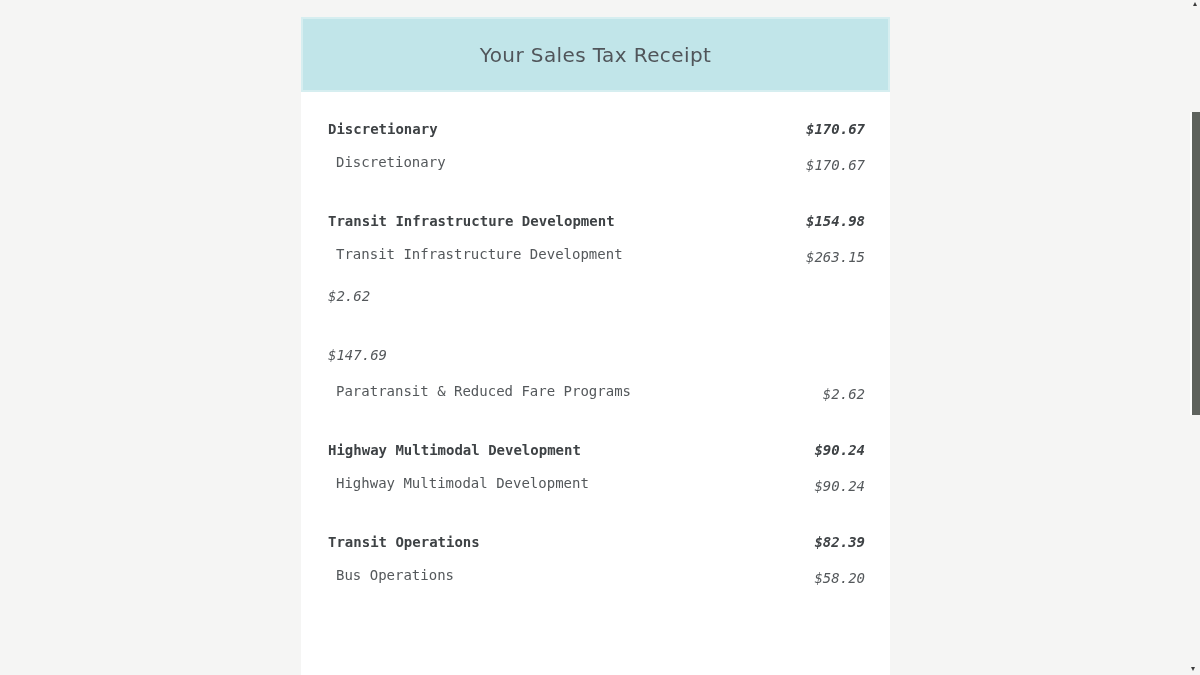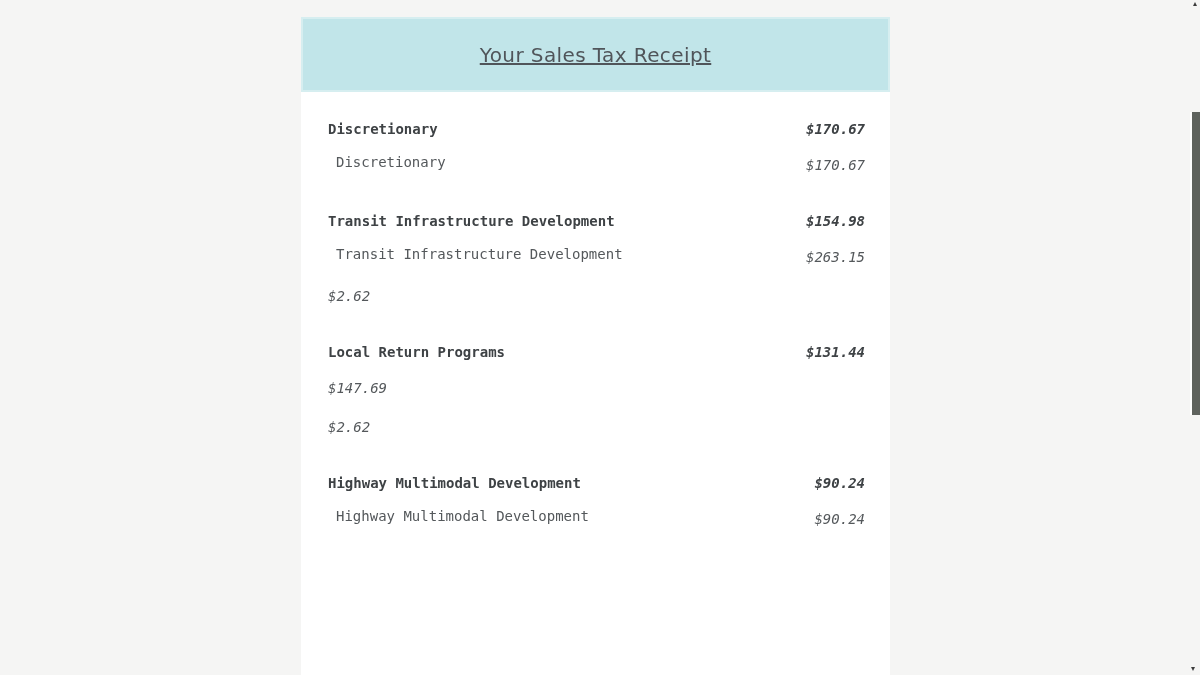--- a/index.html
+++ b/index.html
@@ -9,21 +9,21 @@
   .card {
     position:absolute; left:301px; top:17px; width:589px; height:700px;
     background:#ffffff;
   }
   .banner {
     height:75px; display:flex; align-items:center; justify-content:center;
     border:2px solid rgba(255,255,255,0.35);
   }
   .banner-title {
     font-family:"DejaVu Sans", sans-serif; font-size:20px; font-weight:500;
-    color:#50555a; letter-spacing:0.4px;text-decoration:underline;
+    color:#50555a; letter-spacing:0.4px;
   }
   .content { padding:28px 25px 30px 27px; }
 
   .group { margin-bottom:40px; }
   .row { display:flex; justify-content:space-between; align-items:flex-start;
          height:19px; line-height:19px; font-size:14px; }
   .row.header { font-weight:bold; color:#3e4245; margin-bottom:14px; }
   .row.sub { color:#54585b; margin-bottom:20px; }
   .row.sub:last-child { margin-bottom:0; }
   .row.sub .label { padding-left:8px; }
@@ -73,42 +73,47 @@
         </div>
         <div class="row sub">
           <span class="label">Transit Infrastructure Development</span>
           <span class="amount">$263.15</span>
         </div>
         <div class="row sub">
           <span class="amount">$2.62</span>
         </div>
       </div>
       <div class="group">
-        <div class="row header">
-          <span class="label">Local Return Programs</span>
-          <span class="amount">$131.44</span>
-        </div>
         <div class="row sub">
           <span class="amount">$147.69</span>
         </div>
         <div class="row sub">
+          <span class="label">Paratransit &amp; Reduced Fare Programs</span>
           <span class="amount">$2.62</span>
         </div>
       </div>
       <div class="group">
         <div class="row header">
           <span class="label">Highway Multimodal Development</span>
           <span class="amount">$90.24</span>
         </div>
         <div class="row sub">
           <span class="label">Highway Multimodal Development</span>
           <span class="amount">$90.24</span>
         </div>
       </div>
       <div class="group">
+        <div class="row header">
+          <span class="label">Transit Operations</span>
+          <span class="amount">$82.39</span>
+        </div>
+        <div class="row sub">
+          <span class="label">Bus Operations</span>
+          <span class="amount">$58.20</span>
+        </div>
       </div>
     </div>
 </div>
 
 <div class="scrollbar-track">
   <div class="scroll-arrow up">▴</div>
   <div class="scrollbar-gap"></div>
   <div class="scrollbar-thumb" id="scroll-thumb" style="background: rgb(95, 99, 94);"></div>
   <div class="scroll-arrow down">▾</div>
 </div>

